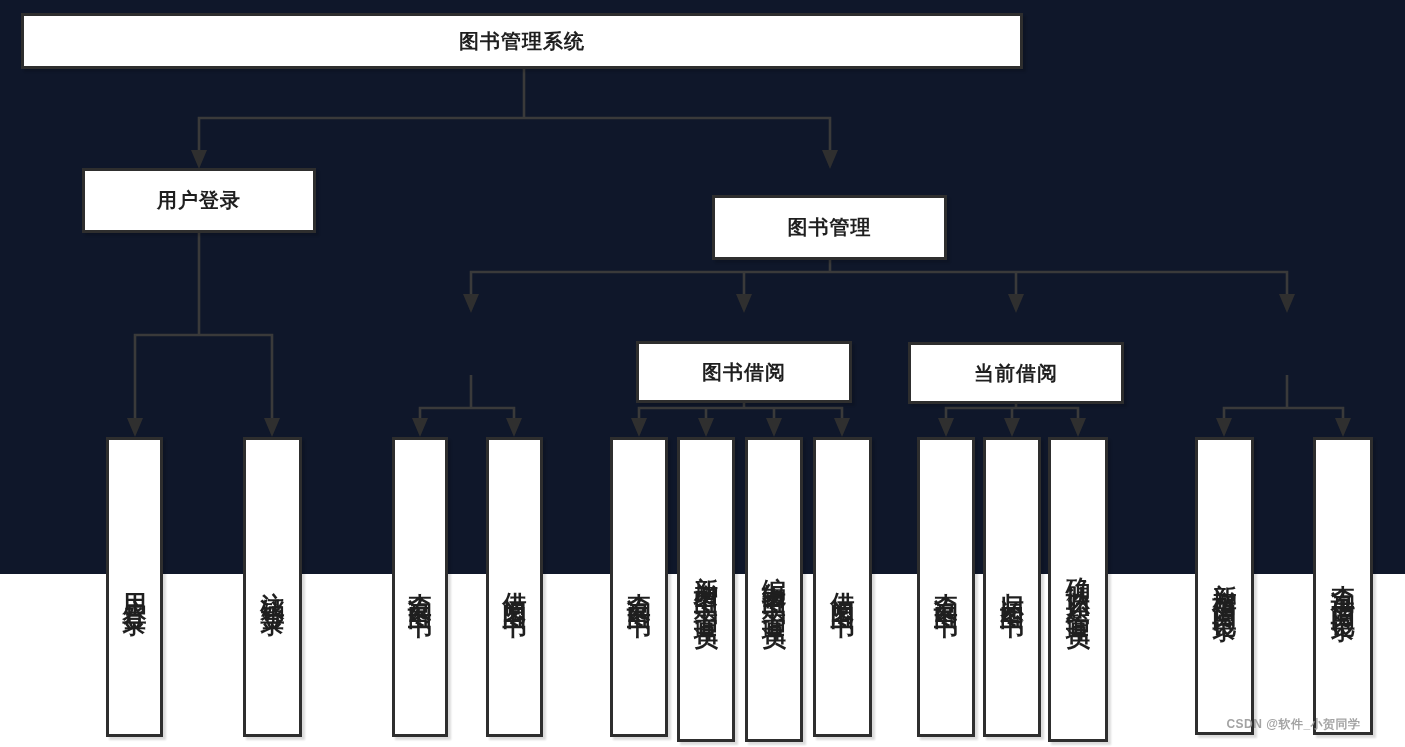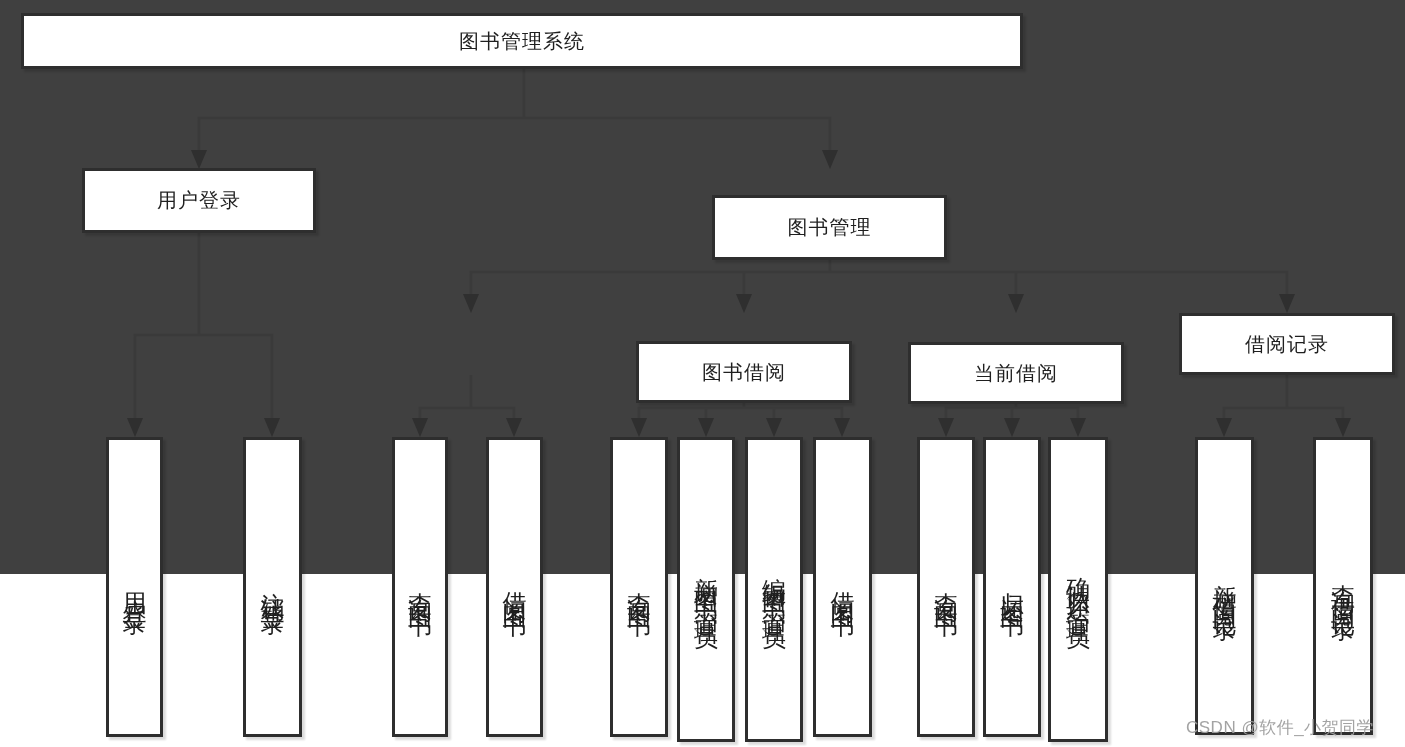--- a/index.html
+++ b/index.html
@@ -8,21 +8,22 @@
     background: #ffffff;
     width: 1405px;
     height: 747px;
     overflow: hidden;
     font-family: "Liberation Sans", "DejaVu Sans", sans-serif;
   }
   .canvas {
     position: relative;
     width: 1405px;
     height: 574px;
-    background: #404040;
+    background: #0f172a;
+    font-weight: bold;
   }
   .wires {
     position: absolute;
     left: 0;
     top: 0;
   }
   .wire {
     fill: none;
     stroke: #3a3a3a;
     stroke-width: 2.6;
@@ -52,24 +53,25 @@
     text-orientation: mixed;
     font-size: 24px;
     letter-spacing: 7px;
     line-height: 1;
   }
   .watermark {
     position: absolute;
     left: 1186px;
     top: 716px;
     width: 215px;
-    font-size: 17px;
+    font-size: 12px;
     color: rgba(158,158,158,0.95);
     white-space: nowrap;
     letter-spacing: 0.5px;
+    text-align: center;
   }
 </style>
 </head>
 <body>
 
 <div class="canvas">
 
   <svg class="wires" width="1405" height="747" viewBox="0 0 1405 747">
 
     <path class="wire" d="M524,69 L524,118 M199,152 L199,118 L830,118 L830,152"></path>
@@ -107,21 +109,20 @@
              M1335,418 L1351,418 L1343,437 Z"></path>
   </svg>
 
   <div class="node hbox" style="left:21px;top:13px;width:1002px;height:56px;">图书管理系统</div>
 
   <div class="node hbox" style="left:82px;top:168px;width:234px;height:65px;">用户登录</div>
   <div class="node hbox" style="left:712px;top:175px;width:235px;height:65px;margin-top:20px;">图书管理</div>
 
   <div class="node hbox" style="left:636px;top:313px;width:216px;height:62px;margin-top:28px;">图书借阅</div>
   <div class="node hbox" style="left:908px;top:313px;width:216px;height:62px;margin-top:29px;">当前借阅</div>
-  <div class="node hbox" style="left:1179px;top:313px;width:216px;height:62px;">借阅记录</div>
 
   <div class="node vbox" style="left:106px;top:437px;width:57px;height:300px;">用户登录</div>
   <div class="node vbox" style="left:243px;top:437px;width:59px;height:300px;">注销登录</div>
 
   <div class="node vbox" style="left:392px;top:437px;width:56px;height:300px;">查询图书</div>
   <div class="node vbox" style="left:486px;top:437px;width:57px;height:300px;">借阅图书</div>
 
   <div class="node vbox" style="left:610px;top:437px;width:58px;height:300px;">查询图书</div>
   <div class="node vbox" style="left:677px;top:437px;width:58px;height:305px;">新增图书（管理员）</div>
   <div class="node vbox" style="left:745px;top:437px;width:58px;height:305px;">编辑图书（管理员）</div>

